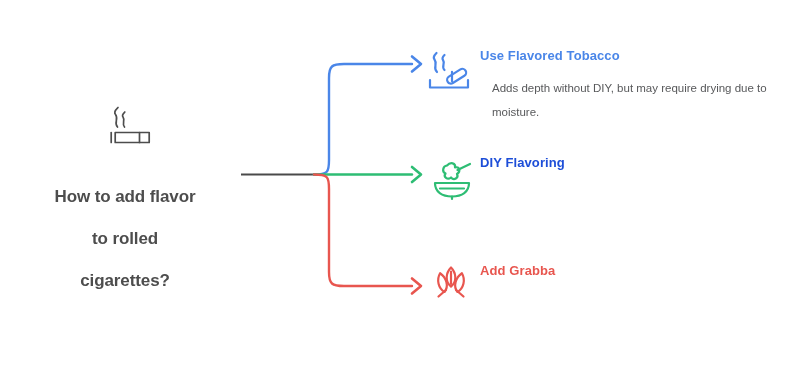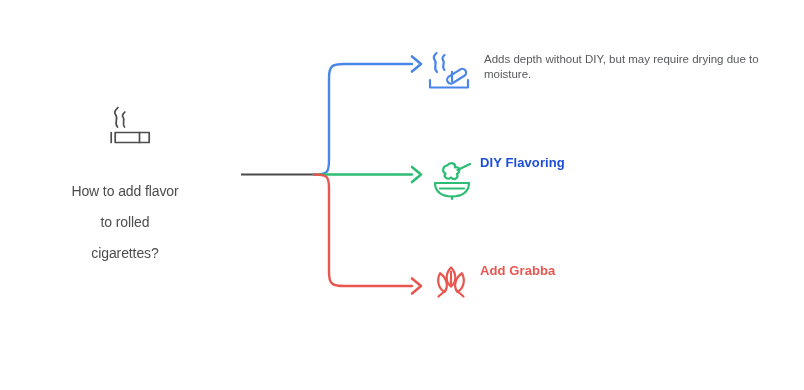--- a/index.html
+++ b/index.html
@@ -22,23 +22,23 @@
     left: 0px;
     top: 104px;
     width: 250px;
     text-align: center;
   }
   #cig-icon {
     display: block;
     margin: 0 auto 26px auto;
   }
   #page-title {
-    font-size: 14px;
-    line-height: 31px;
-    font-weight: normal;
+    font-size: 17px;
+    line-height: 42px;
+    font-weight: bold;
     color: #4d4d4d;
     letter-spacing: -0.1px;
     white-space: pre-line;
   }
 
   
   #connectors {
     position: absolute;
     left: 0;
     top: 0;
@@ -68,23 +68,23 @@
   }
   .branch-heading {
     font-size: 13px;
     font-weight: bold;
     line-height: 16px;
     letter-spacing: 0.1px;
     margin: 0 0 10px 0;
   }
   .branch-desc {
     font-size: 11.5px;
-    line-height: 15px;
+    line-height: 24px;
     color: #58595b;
-    margin: 4px;
+    margin: 12px;
     max-width: 310px;
   }
 
   #branch-0 { top: 48px; }
   #branch-1 { top: 155px; }
   #branch-2 { top: 263px; }
 </style>
 </head>
 <body>
 
@@ -123,20 +123,21 @@
     <svg class="branch-icon" viewBox="0 0 54 46">
       <g fill="none" stroke="#4a86e8" stroke-width="2.2" stroke-linecap="round" stroke-linejoin="round">
         <path d="M13 24 C8.5 19.5 14 16 10.5 11.5 C8.5 9 11 6.5 12.5 5"></path>
         <path d="M20.5 22 C17 18.5 21.5 15.5 19 12 C17.5 10 19.5 8 20.5 7"></path>
         <rect x="22" y="24.5" width="21" height="7.5" rx="3.7" transform="rotate(-32 32.5 28)"></rect>
         <line x1="25.5" y1="32.5" x2="30.5" y2="24.5" transform="rotate(-32 28 28.5)"></line>
         <polyline points="6,32 6,39.5 44,39.5 44,32"></polyline>
       </g>
     </svg>
     <div class="branch-body">
+      <div class="branch-heading" id="h0" style="color: rgb(74, 134, 232);">Use Flavored Tobacco</div>
       <div class="branch-desc">Adds depth without DIY, but may require drying due to moisture.</div>
     </div>
   </div>
 
   <div class="branch" id="branch-1">
     <svg class="branch-icon" viewBox="0 0 54 46">
       <g fill="none" stroke="#2ebd74" stroke-width="2.2" stroke-linecap="round" stroke-linejoin="round">
         <path d="M23 10.5 C26.5 6.5 32 8 31 12.5 C35.5 11 37 16.5 33 19 C35 23 30 26 27 22.5 C23.5 25.5 19 22 21.5 18.5 C17.5 16.5 19 11 23 10.5 Z"></path>
         <line x1="33.5" y1="15" x2="46" y2="9"></line>
         <path d="M11 28 L45 28 C45 37 38 41.5 28 41.5 C18 41.5 11 37 11 28 Z"></path>

